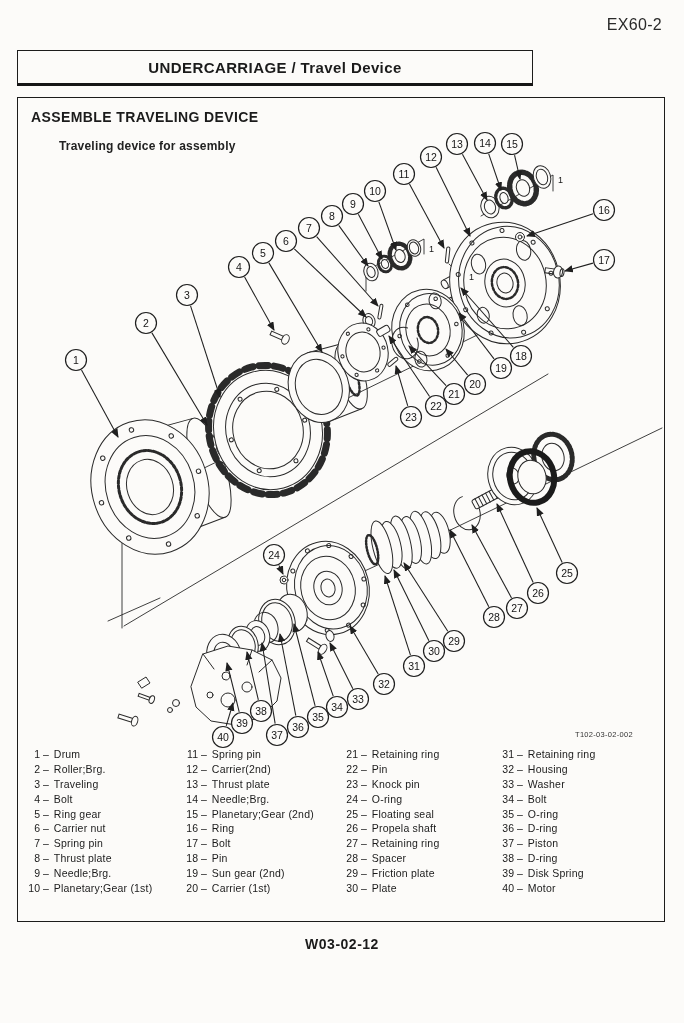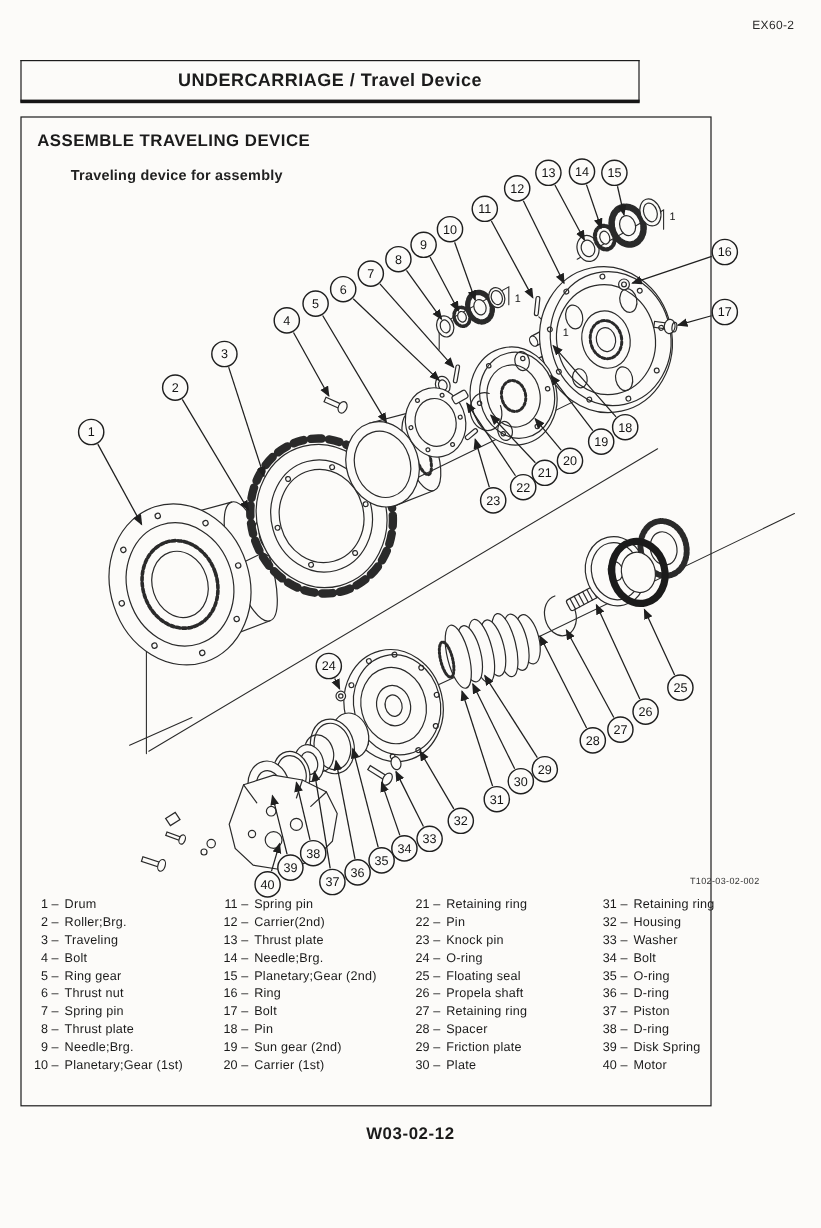--- a/index.html
+++ b/index.html
@@ -7,31 +7,31 @@
     width:684px;height:1023px;
     background:#fcfbf9;
     font-family:"Liberation Sans",sans-serif;
     color:#1b1b1b;
     position:relative;
     overflow:hidden;
   }
   .page{position:absolute;inset:0;}
   .page-ref{
     position:absolute;top:16px;right:22px;
-    font-size:10px;letter-spacing:.3px;color:#2a2a2a;
+    font-size:16px;letter-spacing:.3px;color:#2a2a2a;
   }
   .title-box{
     position:absolute;left:17px;top:50px;width:516px;height:36px;
     border:1.5px solid #1c1c1c;border-bottom:3px solid #161616;
     box-sizing:border-box;
     display:flex;align-items:center;justify-content:center;
   }
   .title-box .t{font-size:15px;font-weight:bold;letter-spacing:.4px;}
   .content-box{
-    position:absolute;left:17px;top:97px;width:576px;height:825px;
+    position:absolute;left:17px;top:97px;width:648px;height:825px;
     border:1.5px solid #1c1c1c;box-sizing:border-box;
   }
   .sec-heading{
     position:absolute;left:13px;top:11px;
     font-size:14px;font-weight:bold;letter-spacing:.4px;
   }
   .sec-subheading{
     position:absolute;left:13px;top:41px;
     font-size:12px;font-weight:bold;letter-spacing:.2px;color:#222;margin-left:28px;
   }
@@ -609,21 +609,21 @@
         <span class="pname">Bolt</span>
       </div>
       <div class="part-entry">
         <span class="pn">5</span>
         <span class="pd">–</span>
         <span class="pname">Ring gear</span>
       </div>
       <div class="part-entry">
         <span class="pn">6</span>
         <span class="pd">–</span>
-        <span class="pname">Thrust nut</span>
+        <span class="pname">Carrier nut</span>
       </div>
       <div class="part-entry">
         <span class="pn">7</span>
         <span class="pd">–</span>
         <span class="pname">Spring pin</span>
       </div>
       <div class="part-entry">
         <span class="pn">8</span>
         <span class="pd">–</span>
         <span class="pname">Thrust plate</span>

